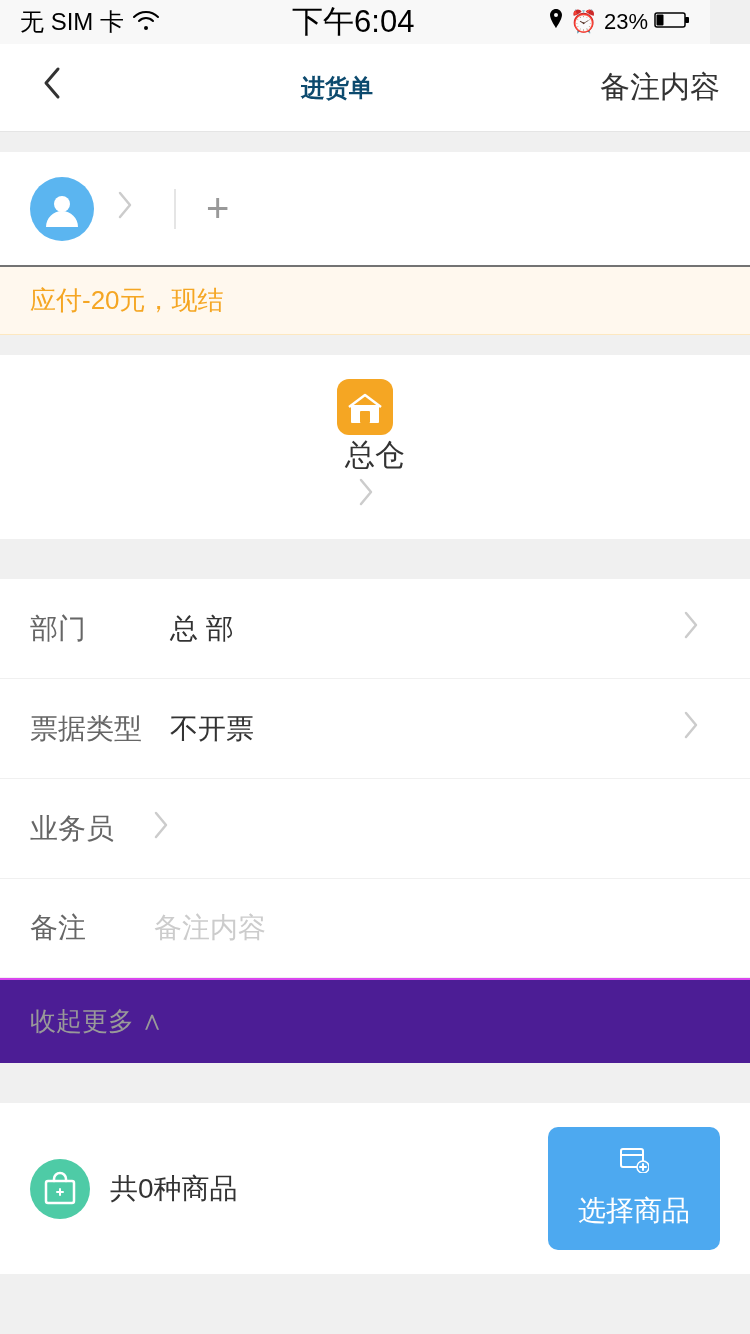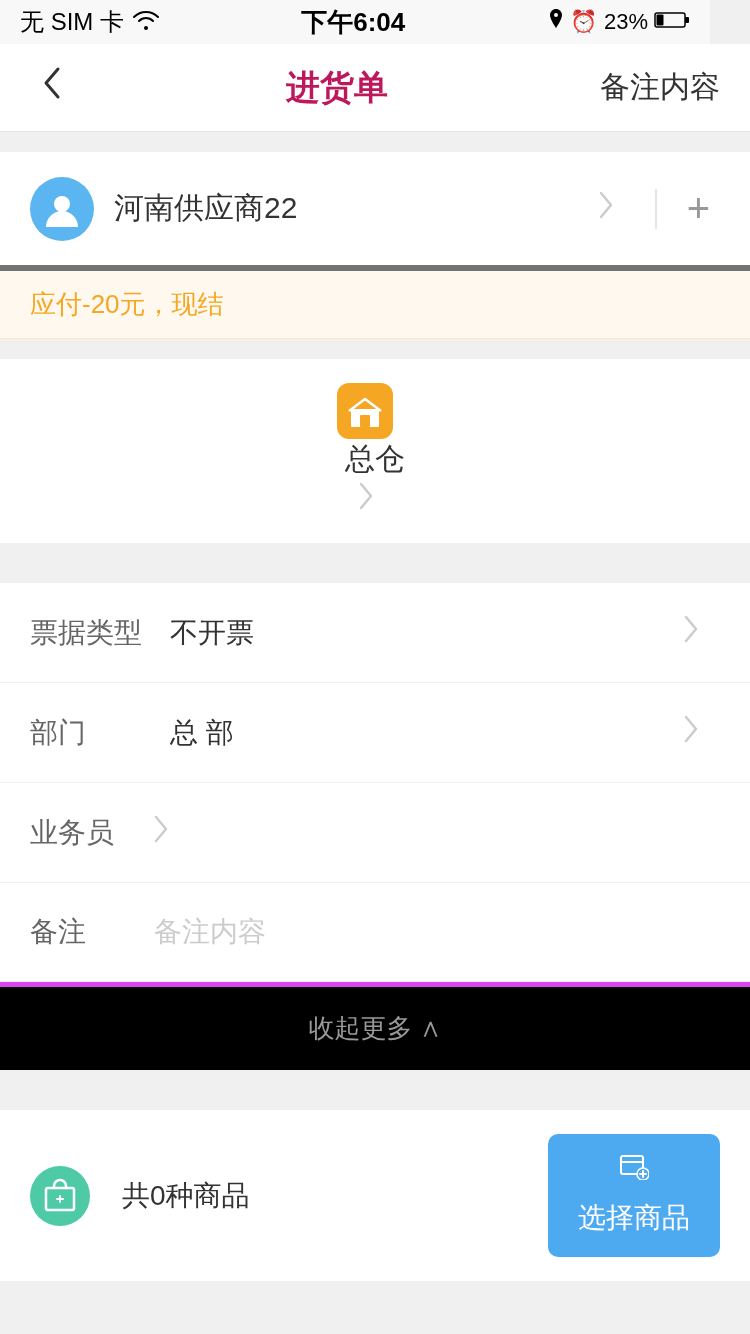--- a/index.html
+++ b/index.html
@@ -18,44 +18,44 @@
       height: 44px;
       background: #f8f8f8;
       display: flex;
       align-items: center;
       justify-content: space-between;
       padding: 0 20px;
       font-size: 24px;
       color: #000;
     }
     .status-left { display: flex; align-items: center; gap: 8px; }
-    .status-center { font-size: 26px; font-weight: 700; }
+    .status-center { font-size: 31px; font-weight: 400; }
     .status-right { display: flex; align-items: center; gap: 6px; font-size: 22px; }
 
     
     .nav-bar {
       width: 750px;
       height: 88px;
       background: #fff;
       display: flex;
       align-items: center;
       justify-content: space-between;
       padding: 0 30px;
       border-bottom: 1px solid #e5e5e5;
     }
     .nav-back {
       font-size: 36px;
       color: #333;
       cursor: pointer;
       padding: 10px;
     }
     .nav-title {
-      font-size: 34px;
+      font-size: 24px;
       font-weight: 600;
-      color: #be185d;
+      color: #0c4a6e;
     }
     .nav-action {
       font-size: 30px;
       color: #333;
       cursor: pointer;
     }
 
     
     .section-divider {
       height: 20px;
@@ -114,21 +114,21 @@
       padding: 10px;
       cursor: pointer;
     }
 
     
     .notice-banner {
       background: #fff8ee;
       padding: 16px 30px;
       font-size: 26px;
       color: #f5a623;
-      border-top: 6px solid #737373;
+      border-top: 2px solid #737373;
       border-bottom: 1px solid #fde8c0;
     }
 
     
     .warehouse-row {
       background: #fff;
       display: flex;
       align-items: center;
       padding: 24px 30px;
       flex-direction: column;
@@ -179,39 +179,39 @@
     }
     .form-placeholder {
       font-size: 28px;
       color: #ccc;
       flex: 1;
       margin-left: 4px;
     }
 
     
     .collapse-row {
-      background: #000000;
-      display: flex;
-      align-items: center;
-      justify-content: center;
+      background: #4c1d95;
+      display: flex;
+      align-items: center;
+      justify-content: flex-start;
       padding: 24px 30px;
       font-size: 26px;
       color: #999;
       cursor: pointer;
-      border-top: 5px solid #d946ef;
+      border-top: 2px solid #d946ef;
     }
 
     
     .bottom-section {
       background: #fff;
       margin-top: 20px;
       display: flex;
       align-items: center;
       padding: 24px 30px;
-      gap: 32px;
+      gap: 20px;
     }
     .product-icon {
       width: 60px;
       height: 60px;
       border-radius: 50%;
       background: #4ecba6;
       display: flex;
       align-items: center;
       justify-content: center;
       flex-shrink: 0;
@@ -280,21 +280,20 @@
 <div class="section-divider"></div>
 
 <div class="card">
   <div class="supplier-row">
     <div class="supplier-avatar">
       <svg class="avatar-icon" viewBox="0 0 40 40" fill="white">
         <circle cx="20" cy="15" r="8" fill="white"></circle>
         <path d="M4 38c0-8.8 7.2-16 16-16s16 7.2 16 16" fill="white"></path>
       </svg>
     </div>
-    <div class="supplier-name">河南供应商22</div>
     <div class="chevron-right">
       <svg width="20" height="32" viewBox="0 0 20 32" fill="none">
         <path d="M6 4L16 16L6 28" stroke="#ccc" stroke-width="2.5" stroke-linecap="round" stroke-linejoin="round"></path>
       </svg>
     </div>
     <div class="supplier-divider"></div>
     <div class="add-btn">+</div>
   </div>
   <div class="notice-banner">应付-20元，现结</div>
 </div>
@@ -317,32 +316,32 @@
       </svg>
     </div>
   </div>
 </div>
 
 <div class="section-divider"></div>
 
 <div class="form-section">
 
   <div class="form-row">
+    <div class="form-label">部门</div>
+    <div class="form-value">总 部</div>
+    <div class="chevron-right">
+      <svg width="20" height="32" viewBox="0 0 20 32" fill="none">
+        <path d="M6 4L16 16L6 28" stroke="#ccc" stroke-width="2.5" stroke-linecap="round" stroke-linejoin="round"></path>
+      </svg>
+    </div>
+  </div>
+
+  <div class="form-row">
     <div class="form-label">票据类型</div>
     <div class="form-value">不开票</div>
-    <div class="chevron-right">
-      <svg width="20" height="32" viewBox="0 0 20 32" fill="none">
-        <path d="M6 4L16 16L6 28" stroke="#ccc" stroke-width="2.5" stroke-linecap="round" stroke-linejoin="round"></path>
-      </svg>
-    </div>
-  </div>
-
-  <div class="form-row">
-    <div class="form-label">部门</div>
-    <div class="form-value">总 部</div>
     <div class="chevron-right">
       <svg width="20" height="32" viewBox="0 0 20 32" fill="none">
         <path d="M6 4L16 16L6 28" stroke="#ccc" stroke-width="2.5" stroke-linecap="round" stroke-linejoin="round"></path>
       </svg>
     </div>
   </div>
 
   <div class="form-row">
     <div class="form-label">业务员</div>
     <div class="chevron-right">

